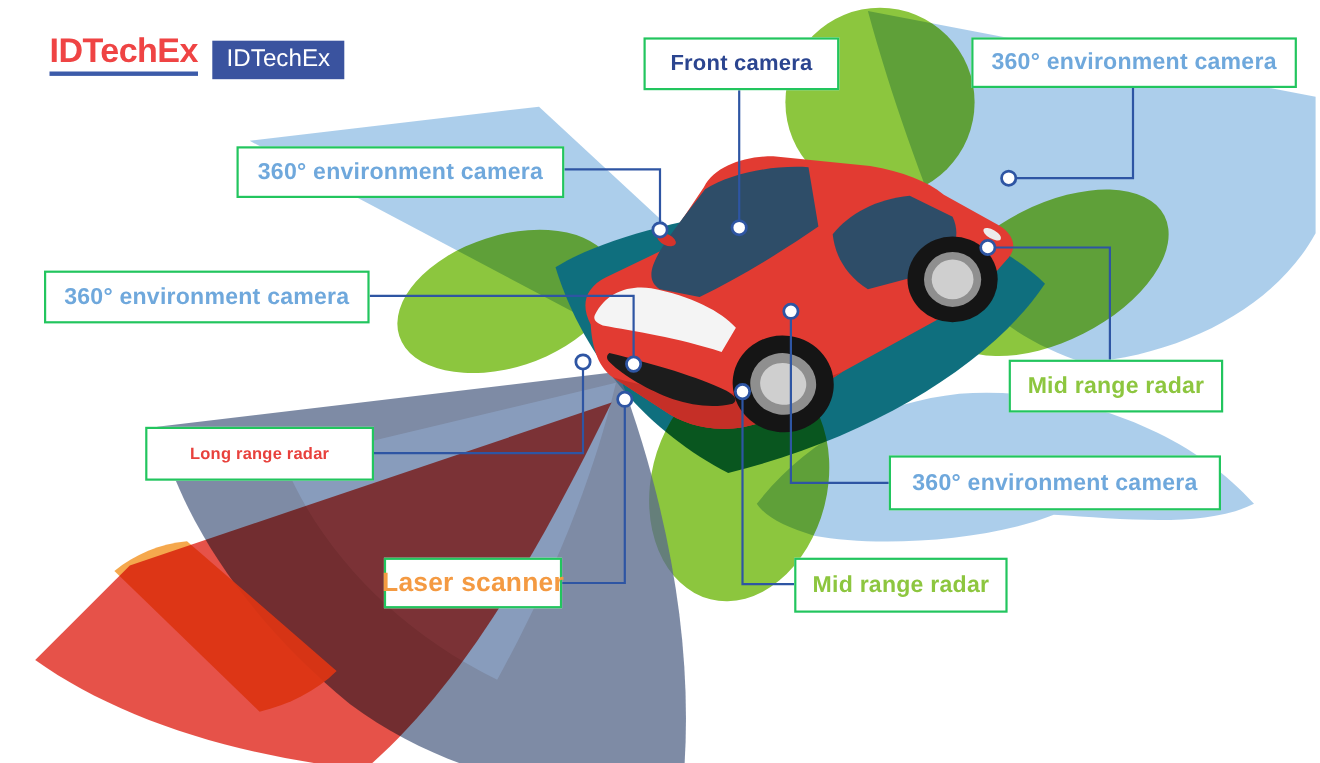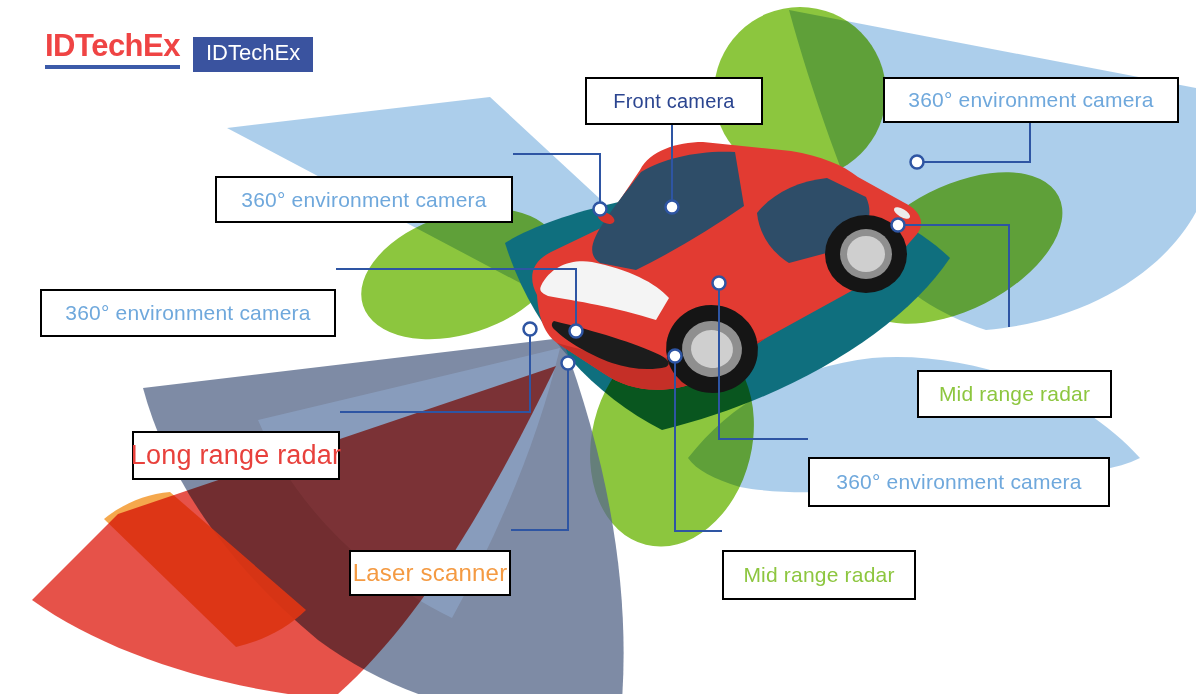--- a/index.html
+++ b/index.html
@@ -3,22 +3,22 @@
 <meta charset="utf-8">
 <style>
   html,body{margin:0;padding:0;background:#ffffff;}
   .stage{
     position:relative;width:1200px;height:694px;background:#ffffff;
     overflow:hidden;font-family:"Liberation Sans",sans-serif;
   }
   .art{position:absolute;left:0;top:0;width:1200px;height:694px;}
   .callout{
     position:absolute;box-sizing:border-box;background:#ffffff;
-    border:2px solid #000000;display:flex;align-items:center;justify-content:center;
-    font-weight:400;white-space:nowrap;letter-spacing:0.2px;margin-top:43px;
+    border:2px solid #22c55e;display:flex;align-items:center;justify-content:center;
+    font-weight:700;white-space:nowrap;letter-spacing:0.2px;
   }
   .logo{position:absolute;left:45px;top:30px;display:flex;align-items:flex-start;gap:13px;}
   .logo-brand{
     font-size:31px;font-weight:700;color:#ef4444;letter-spacing:-0.5px;
     border-bottom:4px solid #3c5ba9;padding-bottom:2px;line-height:1.05;
   }
   .logo-badge{
     margin-top:7px;background:#3a539f;color:#ffffff;font-size:22px;font-weight:400;
     padding:4px 13px 7px 13px;line-height:1.1;
   }
@@ -103,21 +103,21 @@
   </div>
 
   <div class="callout" style="left: 585px; top: 34px; width: 178px; height: 48px; font-size: 20px; color: rgb(43, 69, 144);">Front camera</div>
 
   <div class="callout" style="left: 883px; top: 34px; width: 296px; height: 46px; font-size: 21px; color: rgb(111, 168, 220);">360° environment camera</div>
 
   <div class="callout" style="left: 215px; top: 133px; width: 298px; height: 47px; font-size: 21px; color: rgb(111, 168, 220);">360° environment camera</div>
 
   <div class="callout" style="left: 40px; top: 246px; width: 296px; height: 48px; font-size: 21px; color: rgb(111, 168, 220);">360° environment camera</div>
 
-  <div class="callout" style="left: 132px; top: 388px; width: 208px; height: 49px; font-size: 27px; color: rgb(232, 65, 60);">Long range radar</div>
+  <div class="callout" style="left: 132px; top: 388px; width: 208px; height: 49px; font-size: 15px; color: rgb(232, 65, 60);">Long range radar</div>
 
   <div class="callout" style="left: 349px; top: 507px; width: 162px; height: 46px; font-size: 24px; color: rgb(244, 154, 66);">Laser scanner</div>
 
   <div class="callout" style="left: 917px; top: 327px; width: 195px; height: 48px; font-size: 21px; color: rgb(141, 198, 63);">Mid range radar</div>
 
   <div class="callout" style="left: 808px; top: 414px; width: 302px; height: 50px; font-size: 21px; color: rgb(111, 168, 220);">360° environment camera</div>
 
   <div class="callout" style="left: 722px; top: 507px; width: 194px; height: 50px; font-size: 21px; color: rgb(141, 198, 63);">Mid range radar</div>
 
 </div>

